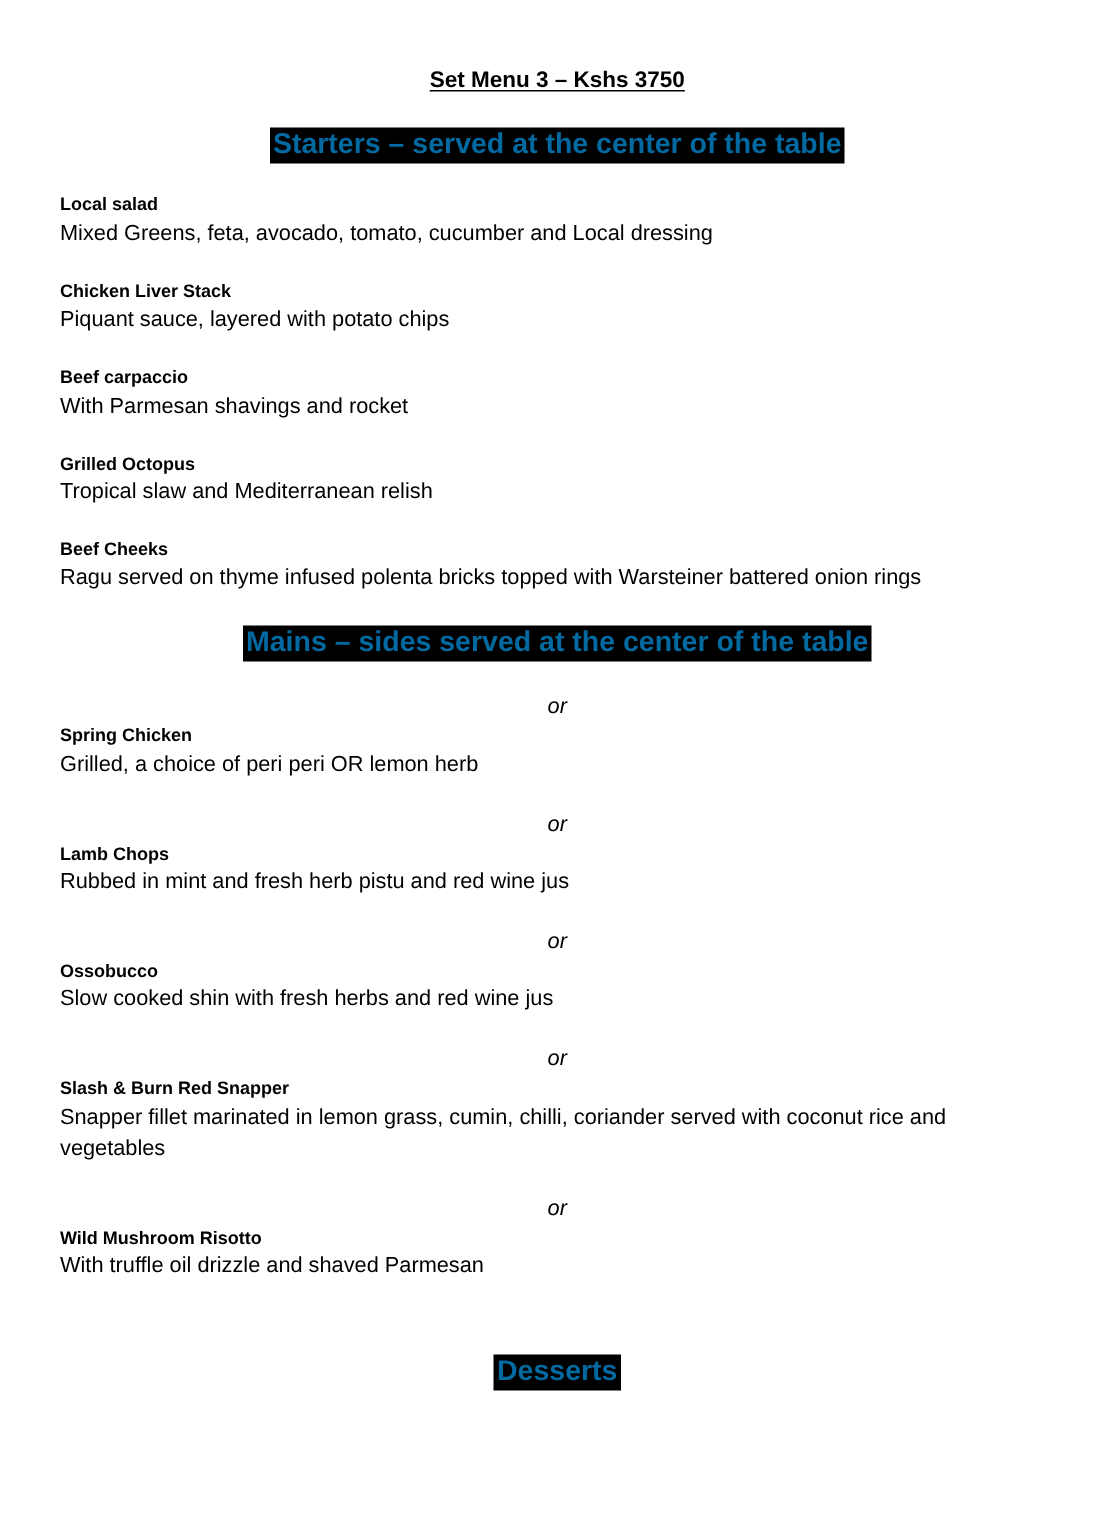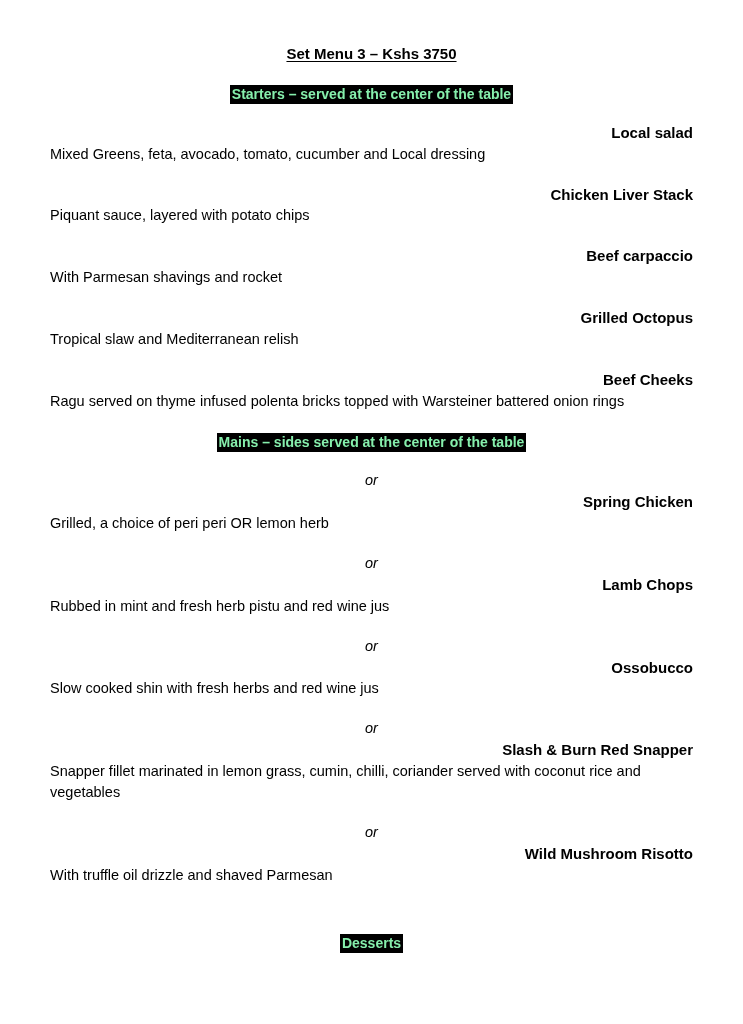--- a/index.html
+++ b/index.html
@@ -11,21 +11,21 @@
     width: 743px;
     height: 1024px;
     font-family: "Liberation Sans", sans-serif;
     color: #000000;
     -webkit-font-smoothing: antialiased;
   }
   .page {
     width: 743px;
     height: 1024px;
     box-sizing: border-box;
-    padding: 0 50px;
+    padding: 0 40px;
     position: relative;
     overflow: hidden;
     border-radius: 24px;
   }
   .menu-title {
     text-align: center;
     font-size: 15px;
     font-weight: bold;
     margin: 0;
     padding-top: 45px;
@@ -38,36 +38,36 @@
   .section-header {
     text-align: center;
     margin: 0;
     padding-top: 21px;
     line-height: 1.25;
     font-size: 0;
   }
   .section-header span {
     display: inline;
     background: #000000;
-    color: #86efac;
-    font-size: 14px;
+    color: #0369a1;
+    font-size: 19px;
     font-weight: bold;
     padding: 1px 2px 2px 2px;
     line-height: 1.3;
   }
   .dish {
     margin: 0;
     padding-top: 19px;
   }
   .dish.tight {
     padding-top: 0;
   }
   .dish-name {
-    text-align: right;
-    font-size: 15px;
+    text-align: left;
+    font-size: 12px;
     font-weight: bold;
     margin: 0;
     line-height: 1.45;
   }
   .dish-desc {
     font-size: 14.5px;
     font-weight: normal;
     margin: 0;
     line-height: 1.45;
   }

